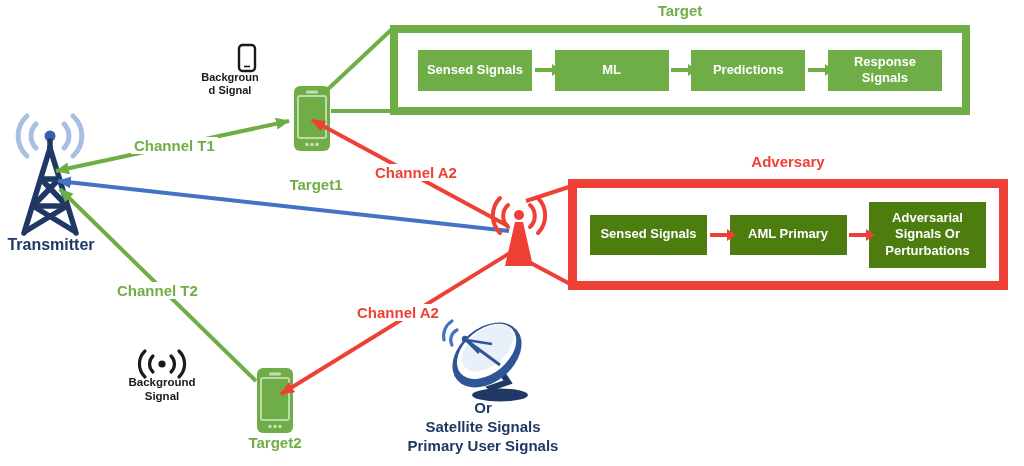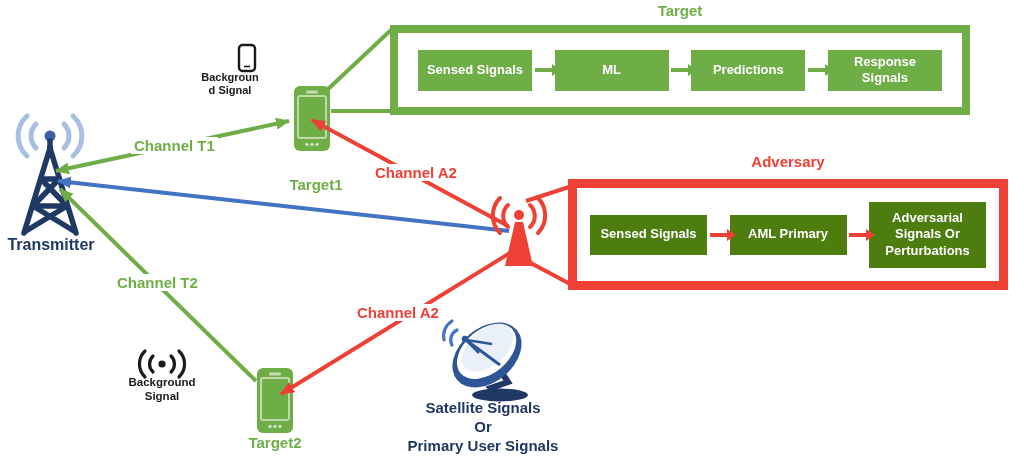--- a/index.html
+++ b/index.html
@@ -4,21 +4,21 @@
 <style>
   html,body{margin:0;padding:0;background:#fff;}
   .stage{position:relative;width:1024px;height:466px;background:#fff;overflow:hidden;
          font-family:"Liberation Sans",sans-serif;}
   .art{position:absolute;left:0;top:0;}
   .lbl{position:absolute;font-weight:700;white-space:nowrap;}
   .lbl.wrap{white-space:normal;text-align:center;}
   .onln{background:#fff;padding:0 3px;line-height:1.15;margin-top:32px;}
   #lbl-transmitter{left:0px;top:236px;width:102px;text-align:center;font-size:16px;color:#1F3864;}
   #lbl-t1{left:131px;top:137px;font-size:15px;color:#6FAD47;}
-  #lbl-t2{left:114px;top:274px;font-size:15px;color:#6FAD47;}
+  #lbl-t2{left:114px;top:282px;font-size:15px;color:#6FAD47;}
   #lbl-a2t{left:372px;top:164px;font-size:15px;color:#EF4035;}
   #lbl-a2b{left:354px;top:304px;font-size:15px;color:#EF4035;}
   #lbl-target1{left:284px;top:152px;width:64px;font-size:15px;color:#6FAD47;margin-top:24px;}
   #lbl-target2{left:243px;top:434px;width:64px;font-size:15px;color:#6FAD47;}
   #lbl-bgtop{left:193px;top:71px;width:74px;font-size:11px;color:#1A1A1A;line-height:1.2;}
   #lbl-bgbot{left:125px;top:376px;width:74px;font-size:11.5px;color:#1A1A1A;line-height:1.2;}
   #lbl-sat{left:397px;top:398px;width:172px;font-size:15px;color:#1F3864;line-height:1.27;}
   .pipe-title{position:absolute;text-align:center;font-weight:700;font-size:15px;}
   #target-title{left:390px;top:2px;width:580px;color:#6FAD47;}
   #adv-title{left:568px;top:153px;width:440px;color:#EF4035;}
@@ -165,22 +165,22 @@
   <div class="lbl wrap" id="lbl-bgtop">
     <div>Backgroun</div>
     <div>d Signal</div>
   </div>
   <div class="lbl wrap" id="lbl-bgbot">
     <div>Background</div>
     <div>Signal</div>
   </div>
 
   <div class="lbl wrap" id="lbl-sat">
+    <div>Or</div>
     <div>Satellite Signals</div>
-    <div>Or</div>
     <div>Primary User Signals</div>
   </div>
 
   <div class="pipe-title" id="target-title">Target</div>
   <div class="pipe" id="target-box">
     <div class="step g">Sensed Signals</div>
     <div class="fa g"></div>
     <div class="step g">ML</div>
     <div class="fa g"></div>
     <div class="step g">Predictions</div>

